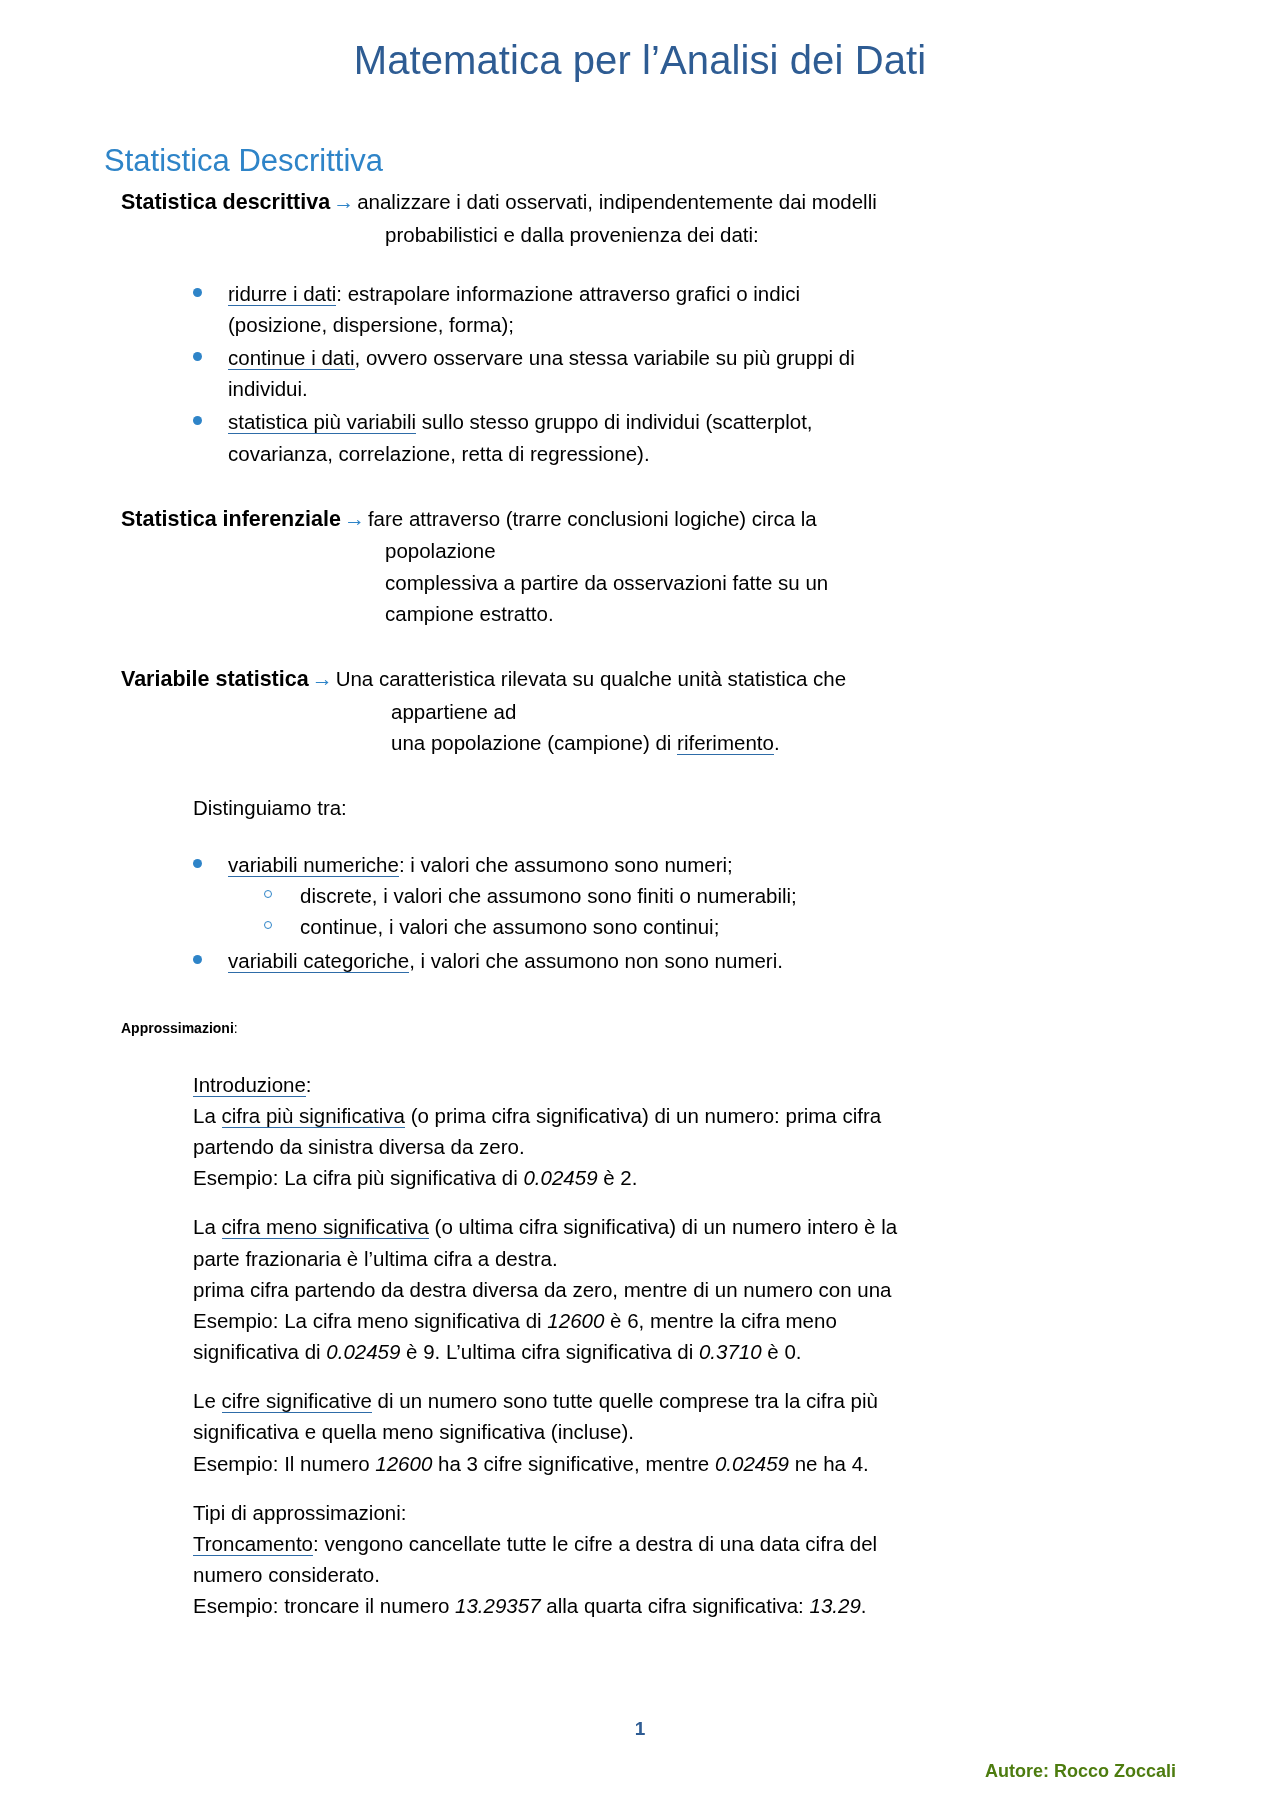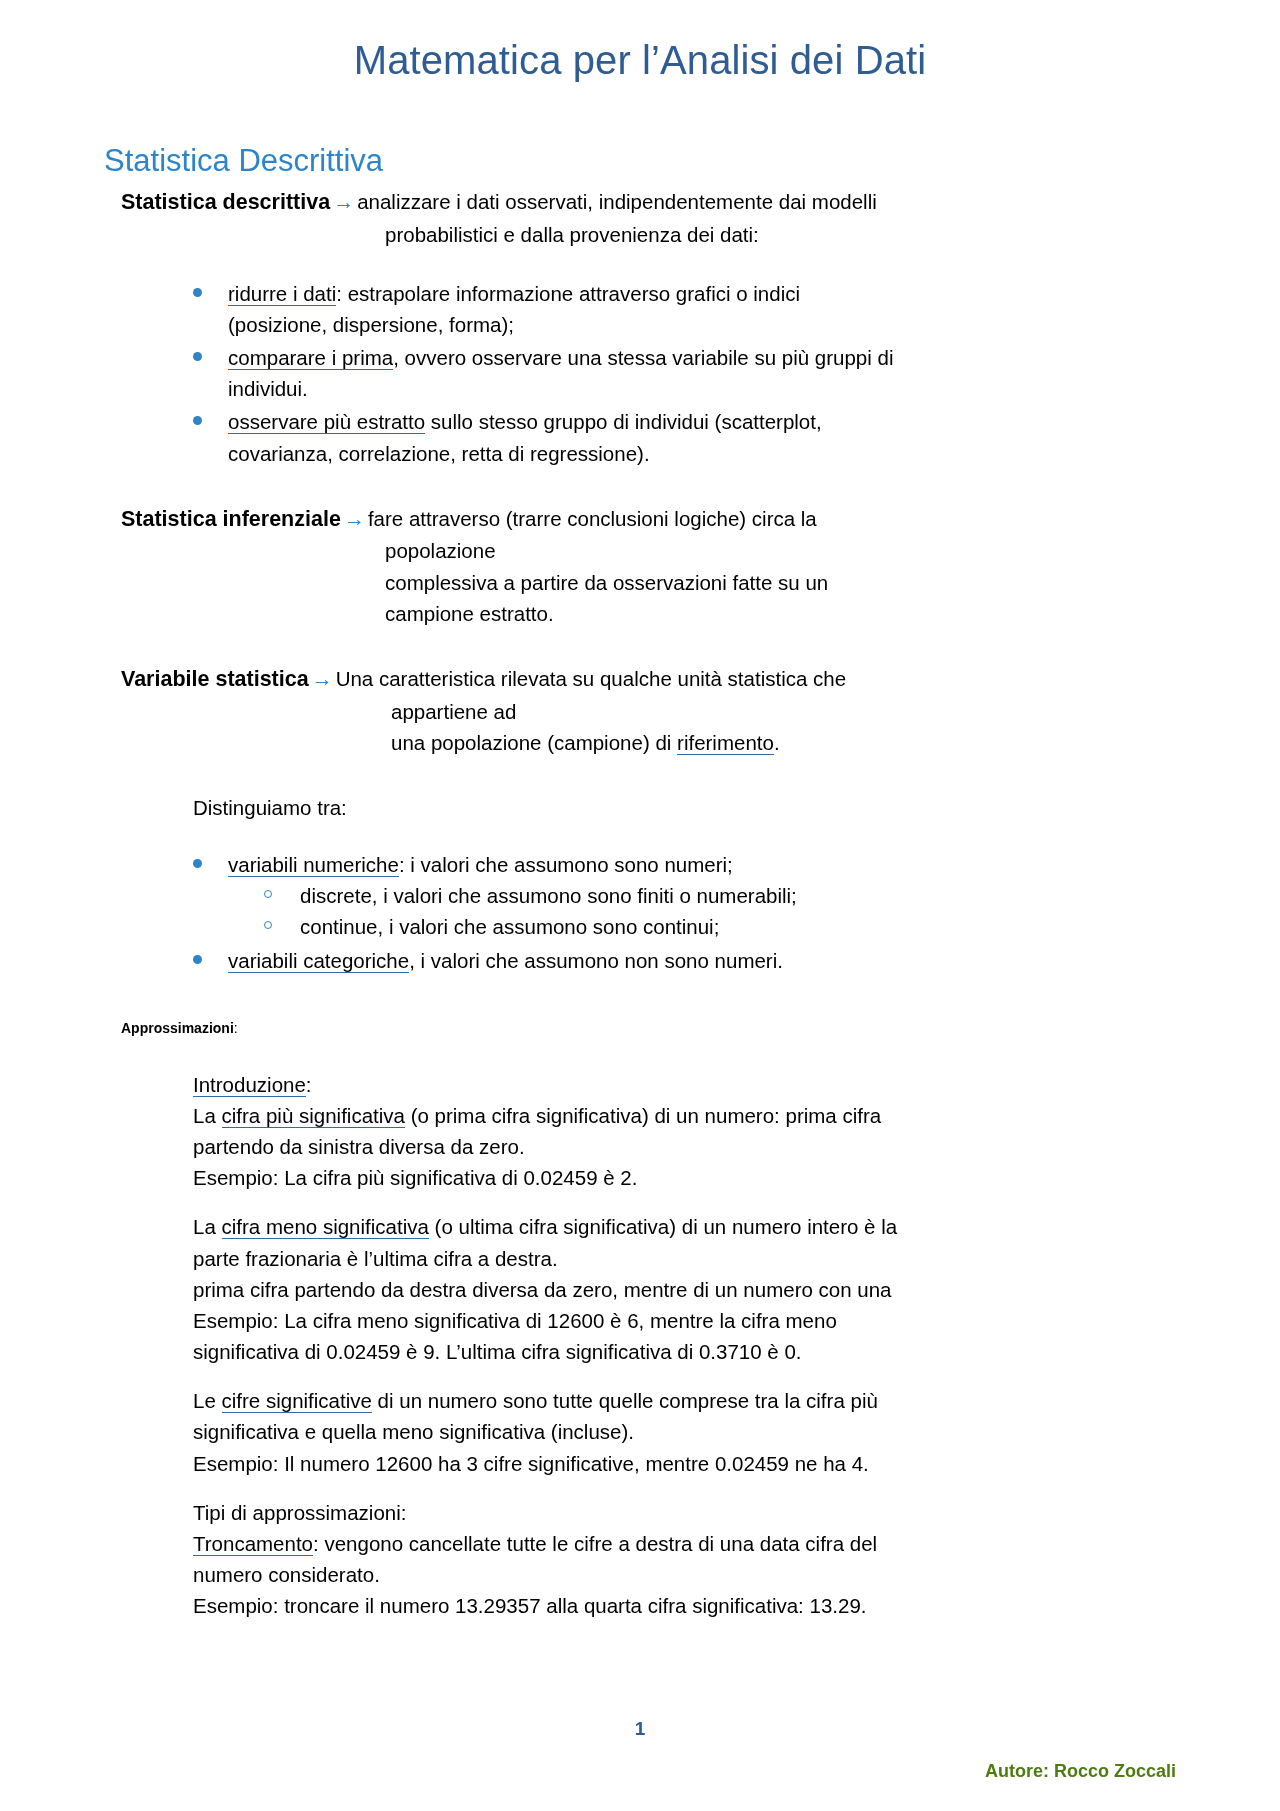--- a/index.html
+++ b/index.html
@@ -125,21 +125,21 @@
     background: transparent;
     box-sizing: border-box;
   }
 
   
   .u {
     border-bottom: 1.6px solid #2E6CA8;
     padding-bottom: 0px;
   }
 
-  .it { }
+  .it { font-style: italic; }
 
   
   .para-block {
     padding-left: 72px;
   }
   .para-block p {
     margin: 0;
     line-height: 1.52;
   }
 
@@ -187,26 +187,26 @@
     <div class="gap-md"></div>
 
     <ul class="lvl1">
       <li>
         <span class="bullet"></span>
         <span class="u">ridurre i dati</span><span>: estrapolare informazione attraverso grafici o indici</span><br>
         <span>(posizione, dispersione, forma);</span>
       </li>
       <li>
         <span class="bullet"></span>
-        <span class="u">comparare i prima</span><span>, ovvero osservare una stessa variabile su più gruppi di</span><br>
+        <span class="u">continue i dati</span><span>, ovvero osservare una stessa variabile su più gruppi di</span><br>
         <span>individui.</span>
       </li>
       <li>
         <span class="bullet"></span>
-        <span class="u">osservare più estratto</span><span> sullo stesso gruppo di individui (scatterplot,</span><br>
+        <span class="u">statistica più variabili</span><span> sullo stesso gruppo di individui (scatterplot,</span><br>
         <span>covarianza, correlazione, retta di regressione).</span>
       </li>
     </ul>
 
     <div class="gap-lg"></div>
 
     <div class="defrow">
       <span class="term">Statistica inferenziale</span><span class="arrow">→</span><span>fare attraverso (trarre conclusioni logiche) circa la</span>
       <span class="cont-line">popolazione</span>
       <span class="cont-line">complessiva a partire da osservazioni fatte su un</span>

